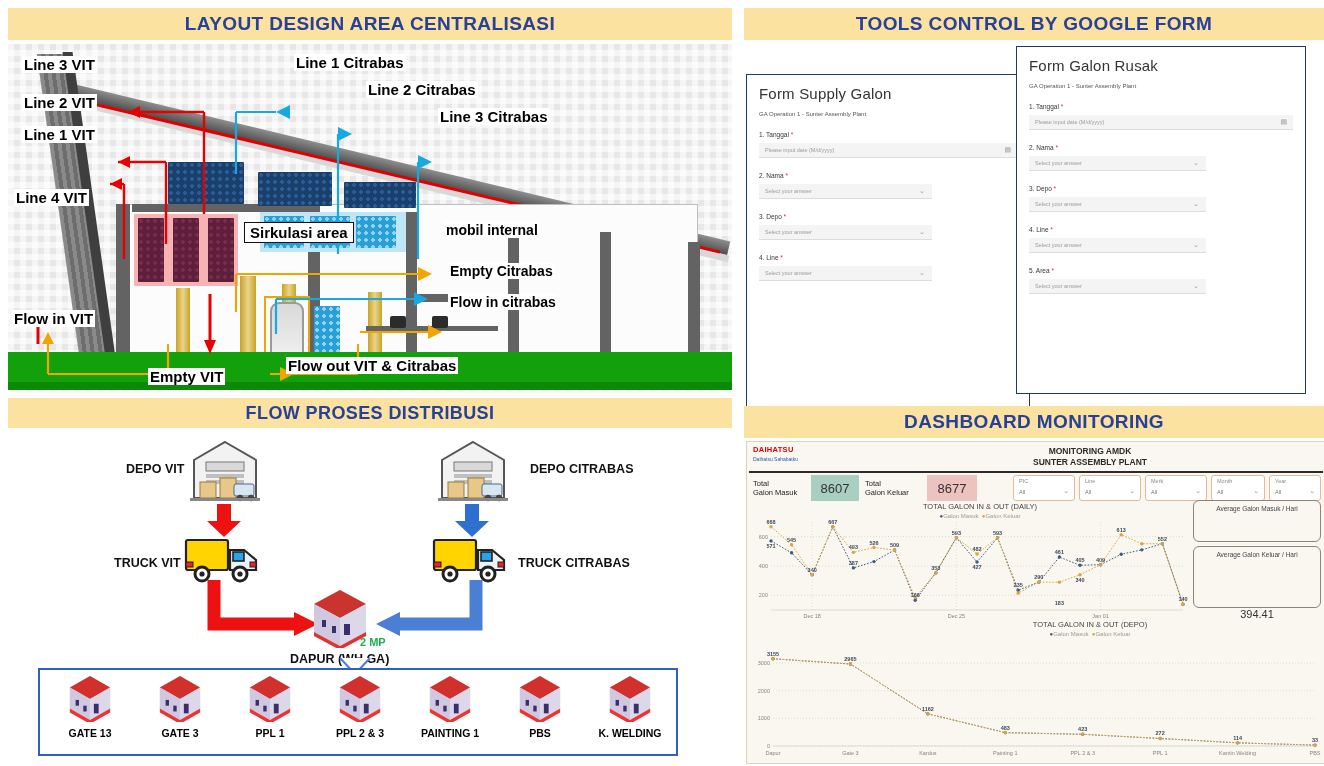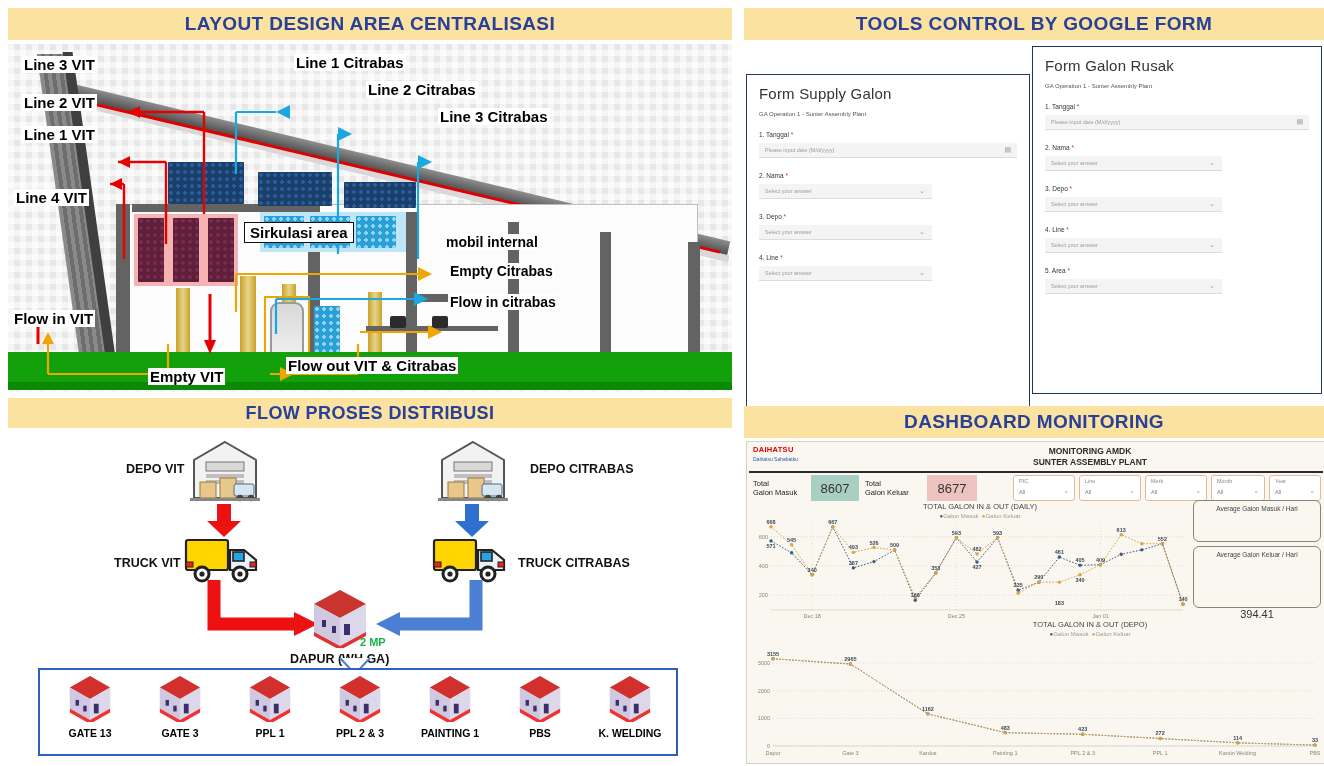--- a/index.html
+++ b/index.html
@@ -115,21 +115,21 @@
 
   
   #right-col{ position:absolute; left:744px; top:0; width:580px; height:766px; }
   #tools-title{ position:absolute; left:0; top:8px; width:580px; height:32px; font-size:19px; }
 
   .form-card{
     position:absolute; top:46px; height:348px; background:#fff;
     border:1.5px solid #1f3864; padding:10px 12px; overflow:hidden;
   }
   #form-supply{ left:2px; width:284px;margin-top:28px; }
-  #form-rusak { left:288px; width:290px; }
+  #form-rusak { left:272px; width:290px; }
   .form-title{ font-size:15px; color:#333; font-weight:400; letter-spacing:.2px; }
   .form-sub{ font-size:6px; color:#555; margin-top:9px; }
   .q{ font-size:6.5px; color:#333; margin-top:14px; }
   .q .req{ color:#c0392b; }
   .inp{
     margin-top:5px; height:15px; background:#f4f4f4; border-bottom:1px solid #dcdcdc;
     display:flex; align-items:center; padding:0 6px; font-size:5.5px; color:#9b9b9b;
     position:relative;
   }
   .inp.date{ width:100%; }
@@ -294,21 +294,21 @@
     <span class="lbl" style="left:14px;top:82px;font-size:15px;">Line 1 VIT</span>
     <span class="lbl" style="left:6px;top:145px;font-size:15px;">Line 4 VIT</span>
     <span class="lbl" style="left:4px;top:266px;font-size:15px;">Flow in VIT</span>
     <span class="lbl" style="left:140px;top:324px;font-size:15px;">Empty  VIT</span>
     <span class="lbl" style="left:278px;top:313px;font-size:15px;">Flow out VIT &amp; Citrabas</span>
 
     <span class="lbl" style="left:286px;top:10px;font-size:15px;">Line 1 Citrabas</span>
     <span class="lbl" style="left:358px;top:37px;font-size:15px;">Line 2 Citrabas</span>
     <span class="lbl" style="left:430px;top:64px;font-size:15px;">Line 3 Citrabas</span>
     <span class="lbl" style="left:236px;top:178px;font-size:15px;border:1px solid #111;padding:1px 5px;">Sirkulasi area</span>
-    <span class="lbl" style="left:436px;top:190px;font-size:14px;">mobil internal</span>
+    <span class="lbl" style="left:436px;top:178px;font-size:14px;">mobil internal</span>
     <span class="lbl" style="left:440px;top:219px;font-size:14px;">Empty Citrabas</span>
     <span class="lbl" style="left:440px;top:250px;font-size:14px;">Flow in citrabas</span>
   </div>
 
   <div id="flow-title" class="bar">FLOW PROSES DISTRIBUSI</div>
 
   <div id="flow-fig">
 
     <svg class="depo-icon" style="left:182px;top:10px;" viewBox="0 0 70 62">
       <path d="M35 2 L66 20 L66 58 L4 58 L4 20 Z" fill="#f2f2f2" stroke="#555" stroke-width="2"></path>

